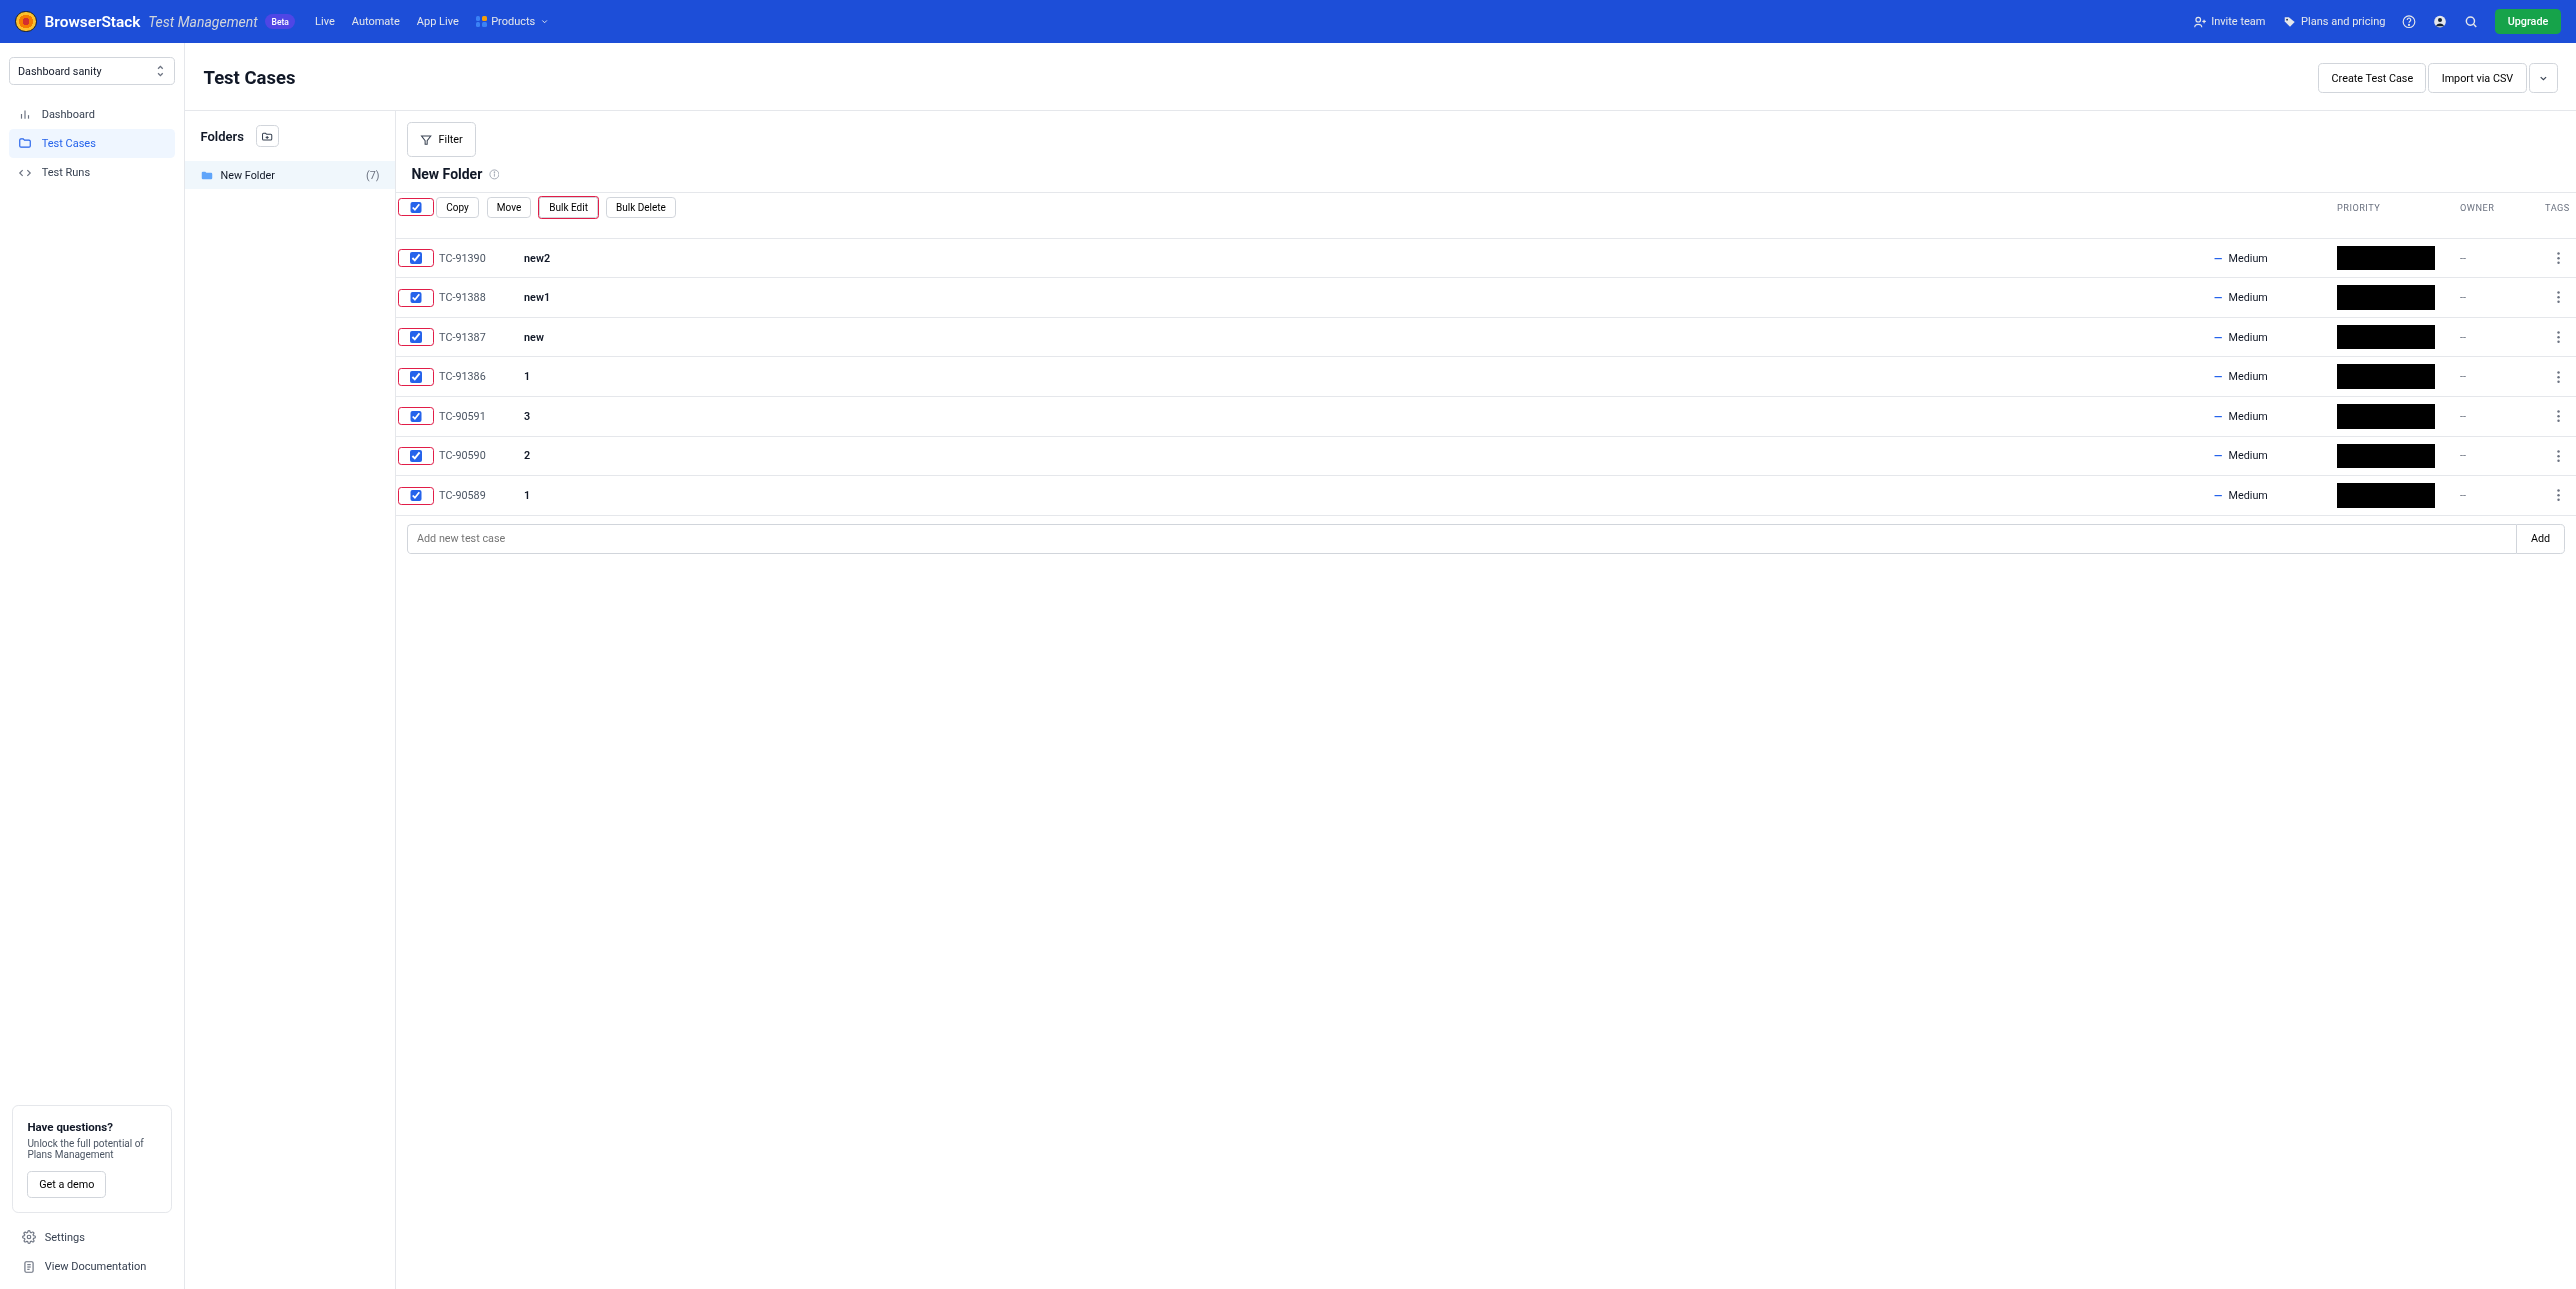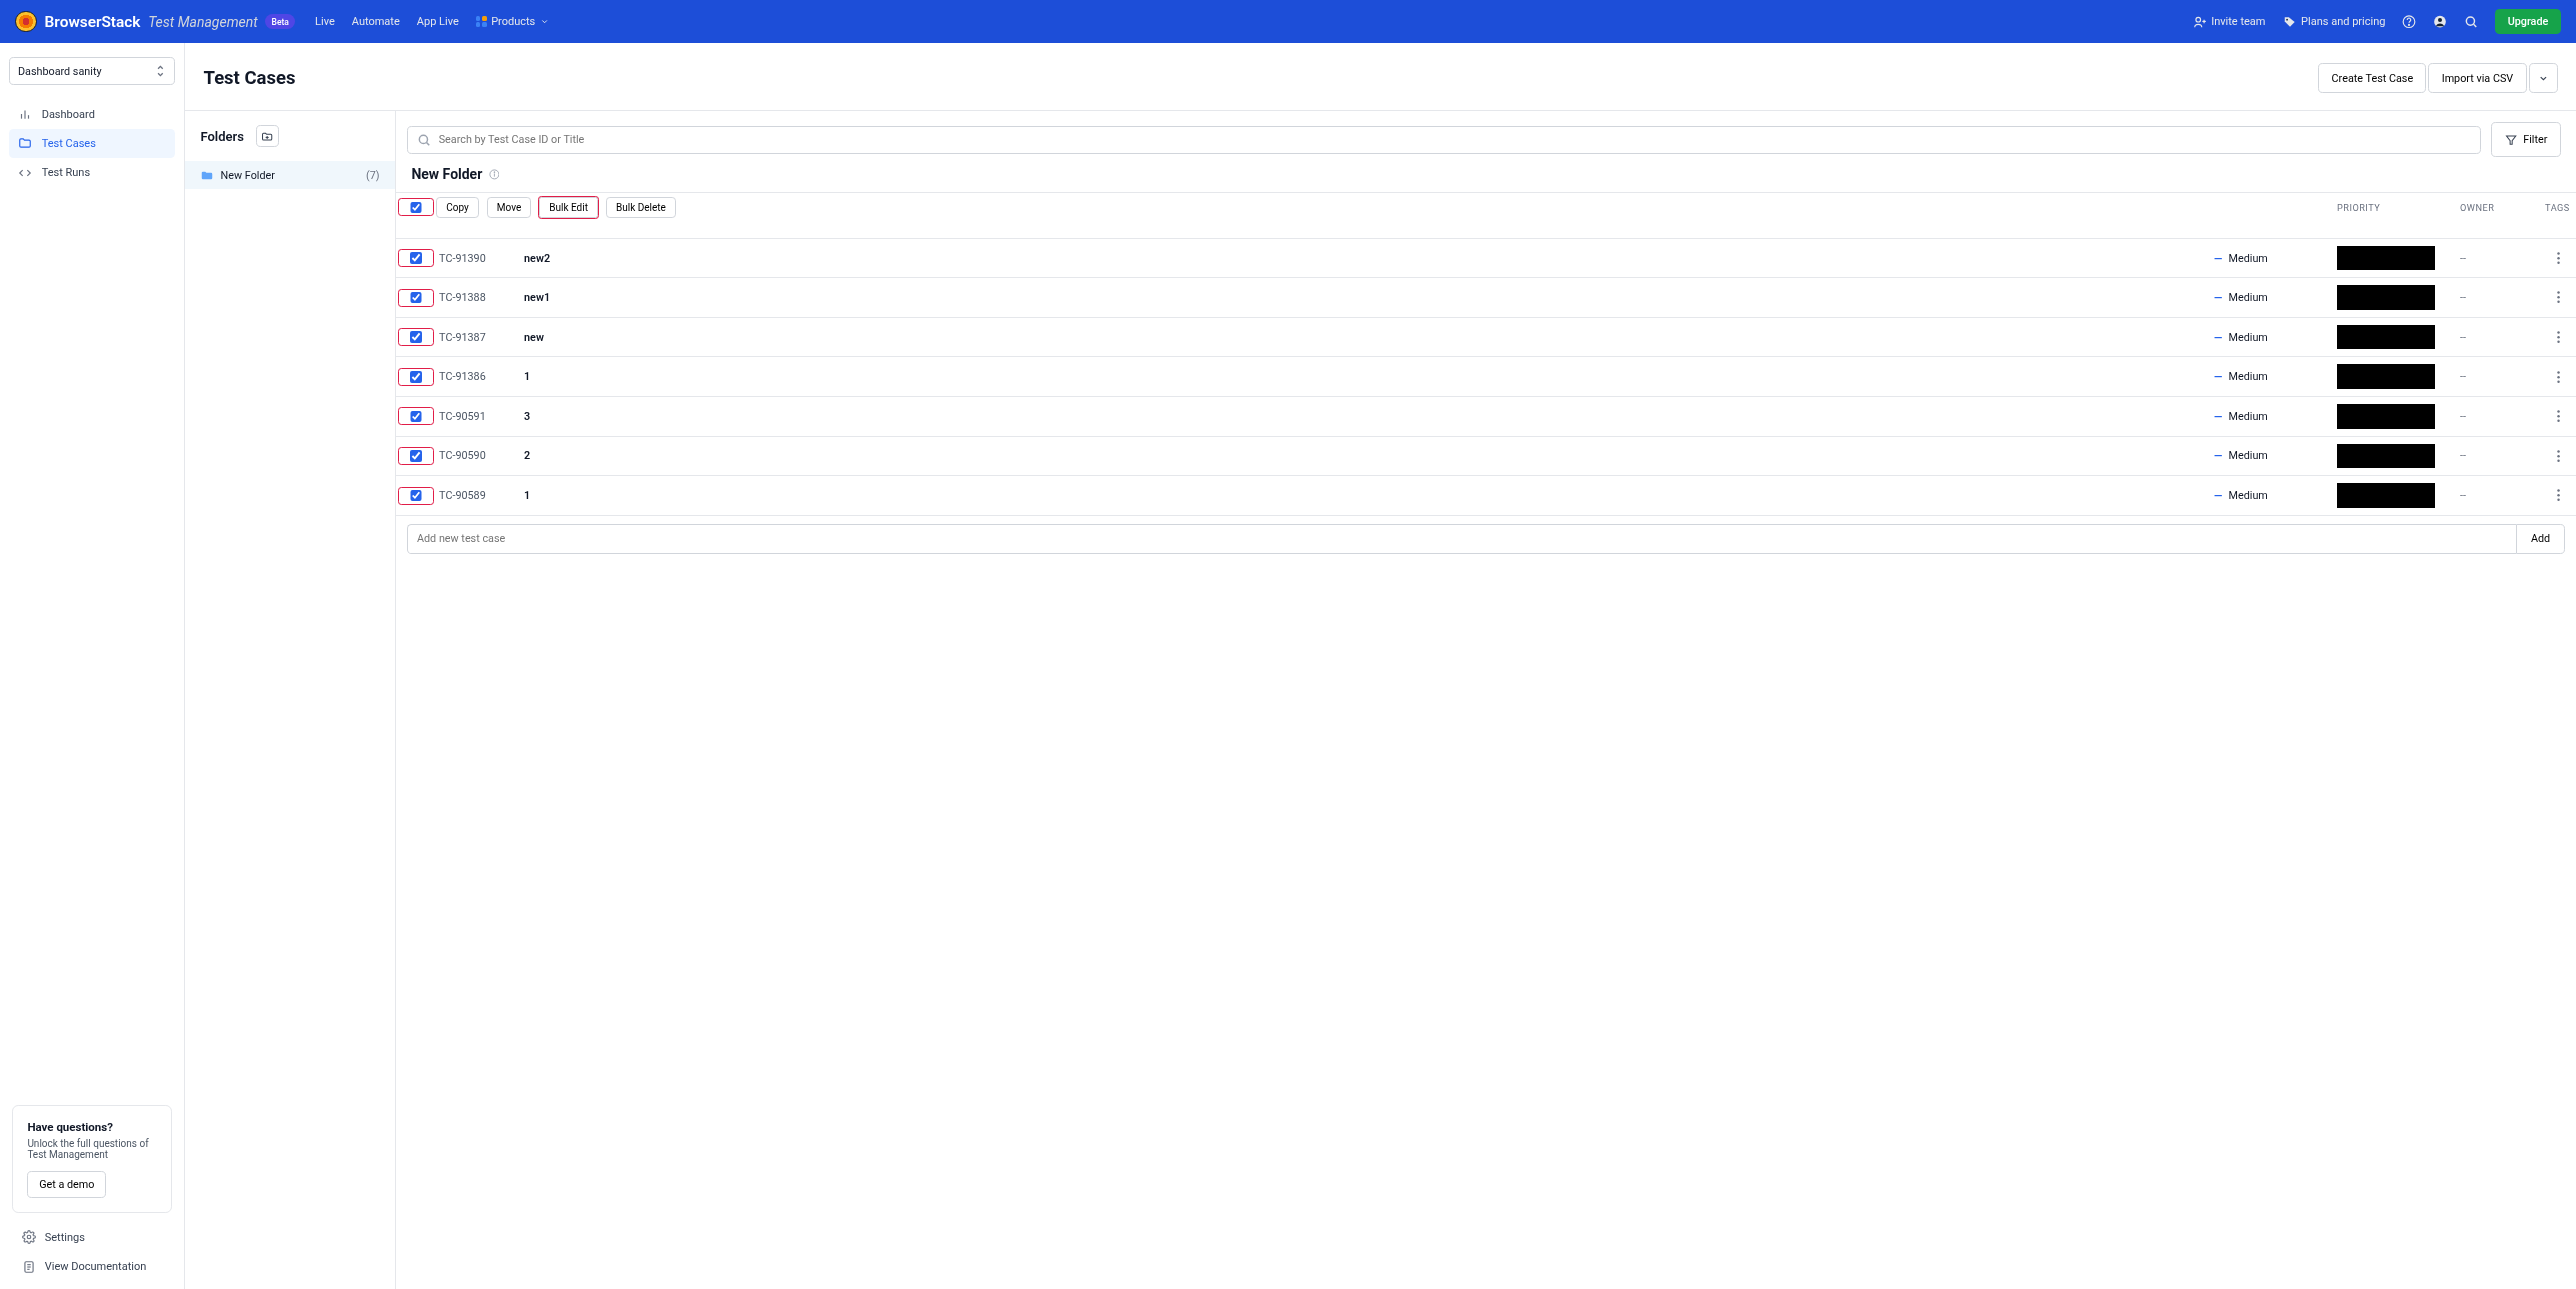--- a/index.html
+++ b/index.html
@@ -184,21 +184,21 @@
       <div class="side-item">
         <svg viewBox="0 0 24 24" fill="none" stroke="#6b7280" stroke-width="2">
             <polyline points="8 7 3 12 8 17"></polyline>
             <polyline points="16 7 21 12 16 17"></polyline>
           </svg>
         <span>Test Runs</span>
       </div>
       <div class="side-spacer"></div>
       <div class="help-card">
         <h4>Have questions?</h4>
-        <p>Unlock the full questions of Test Management</p>
+        <p>Unlock the full potential of Plans Management</p>
         <button class="demo-btn">Get a demo</button>
       </div>
       <div class="side-bottom">
         <div class="side-item">
           <svg viewBox="0 0 24 24" fill="none" stroke="#6b7280" stroke-width="2">
               <circle cx="12" cy="12" r="3"></circle>
               <path d="M19.4 15a1.7 1.7 0 00.3 1.8l.1.1a2 2 0 11-2.8 2.8l-.1-.1a1.7 1.7 0 00-1.8-.3 1.7 1.7 0 00-1 1.5V21a2 2 0 11-4 0v-.1a1.7 1.7 0 00-1-1.5 1.7 1.7 0 00-1.8.3l-.1.1a2 2 0 11-2.8-2.8l.1-.1a1.7 1.7 0 00.3-1.8 1.7 1.7 0 00-1.5-1H3a2 2 0 110-4h.1a1.7 1.7 0 001.5-1 1.7 1.7 0 00-.3-1.8l-.1-.1a2 2 0 112.8-2.8l.1.1a1.7 1.7 0 001.8.3 1.7 1.7 0 001-1.5V3a2 2 0 114 0v.1a1.7 1.7 0 001 1.5 1.7 1.7 0 001.8-.3l.1-.1a2 2 0 112.8 2.8l-.1.1a1.7 1.7 0 00-.3 1.8 1.7 1.7 0 001.5 1H21a2 2 0 110 4h-.1a1.7 1.7 0 00-1.5 1z"></path>
             </svg>
           <span>Settings</span>
         </div>
@@ -245,27 +245,20 @@
             <svg width="14" height="12.3" viewBox="0 0 24 20" fill="#60a5fa">
                 <path d="M3 6a2 2 0 012-2h4l2 2h8a2 2 0 012 2v7a2 2 0 01-2 2H5a2 2 0 01-2-2V6z"></path>
               </svg>
             <span class="fname">New Folder</span>
             <span class="count">(7)</span>
           </div>
         </div>
 
         <div class="tc-col">
           <div class="tc-topbar">
-            <div class="search-wrap">
-              <svg width="14" height="14" viewBox="0 0 24 24" fill="none" stroke="#9ca3af" stroke-width="2.5">
-                  <circle cx="11" cy="11" r="7"></circle>
-                  <line x1="21" y1="21" x2="16.5" y2="16.5"></line>
-                </svg>
-              <input type="text" style="margin-left: 7.7px;" placeholder="Search by Test Case ID or Title">
-            </div>
             <button class="filter-btn">
               <svg width="12.3" height="12.3" viewBox="0 0 24 24" fill="none" stroke="#374151" stroke-width="2">
                   <polygon points="3 4 21 4 14 13 14 20 10 20 10 13 3 4"></polygon>
                 </svg>
               <span>Filter</span>
             </button>
           </div>
           <div class="folder-title-row">
             <h3>New Folder</h3>
             <svg width="10.8" height="10.8" viewBox="0 0 24 24" fill="none" stroke="#9ca3af" stroke-width="2">

